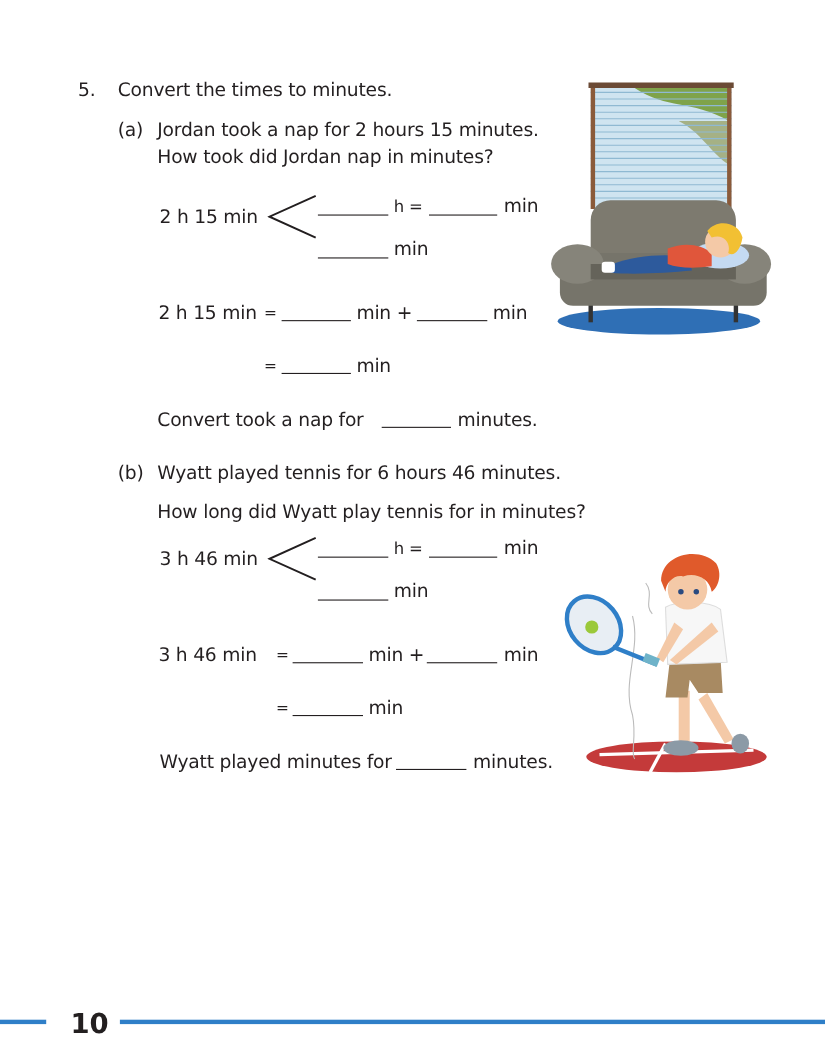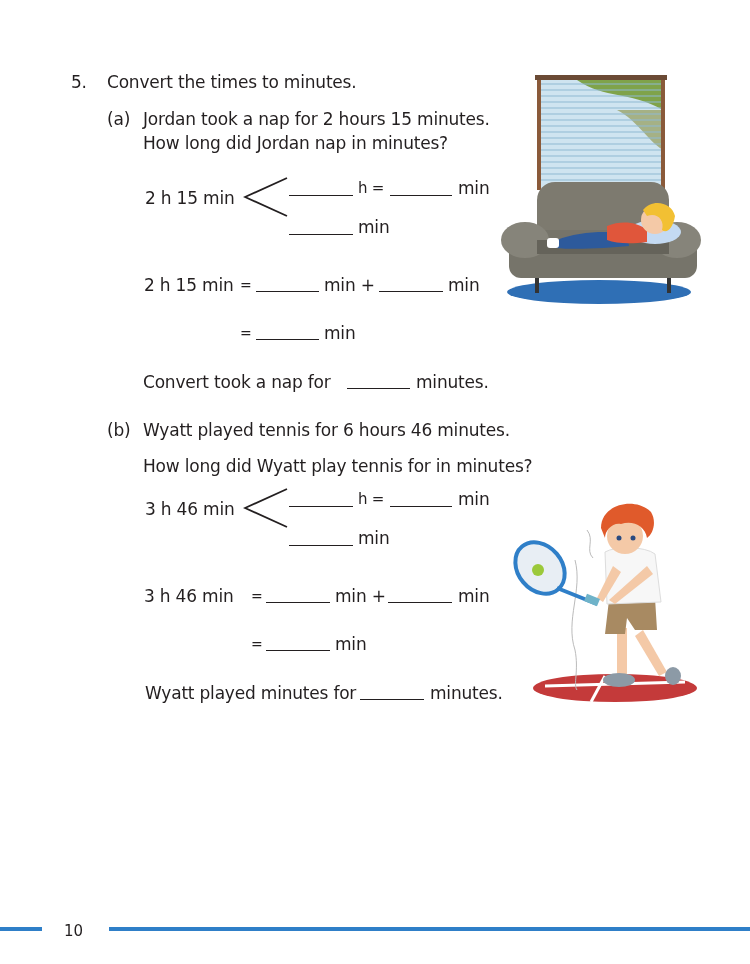--- a/index.html
+++ b/index.html
@@ -5,31 +5,31 @@
   html, body { margin: 0; padding: 0; }
   body {
     width: 750px; height: 964px; background: #ffffff; position: relative; overflow: hidden;
     font-family: "DejaVu Sans", "Liberation Sans", sans-serif; color: #231f20;
   }
   .t { position: absolute; white-space: nowrap; font-size: 17px; line-height: 20px; letter-spacing: -0.2px; }
   .blank { position: absolute; height: 0; border-top: 1.6px solid #231f20; }
   .bracket { position: absolute; }
   .illus { position: absolute; }
   .footer-line { position: absolute; height: 4px; background: #2f7fc8; }
-  .page-num { position: absolute; font-size: 15px; line-height: 22px; font-weight: 400; color: #231f20; }
+  .page-num { position: absolute; font-size: 25px; line-height: 22px; font-weight: 700; color: #231f20; }
 </style>
 </head>
 <body>
 
 <div class="t" style="left:71px; top:72px;">5.</div>
 <div class="t" style="left:107px; top:72px;">Convert the times to minutes.</div>
 
 <div class="t" style="left:107px; top:109px;">(a)</div>
 <div class="t" style="left:143px; top:109px;">Jordan took a nap for 2 hours 15 minutes.</div>
-<div class="t" style="left:143px; top:133px;">How long did Jordan nap in minutes?</div>
+<div class="t" style="left:143px; top:133px;">How took did Jordan nap in minutes?</div>
 
 <div class="t" style="left:145px; top:188px;">2 h 15 min</div>
 <svg class="bracket" style="left:243px; top:176px;" width="46" height="42" viewBox="0 0 46 42">
   <polyline points="44,2 2,21 44,40" fill="none" stroke="#231f20" stroke-width="1.8"></polyline>
 </svg>
 <div class="blank" style="left:289px; top:195px; width:64px;"></div>
 <div class="t" style="left:358px; top:178px; font-size:15px;">h =</div>
 <div class="blank" style="left:390px; top:195px; width:62px;"></div>
 <div class="t" style="left:458px; top:178px;">min</div>
 <div class="blank" style="left:289px; top:234px; width:64px;"></div>

